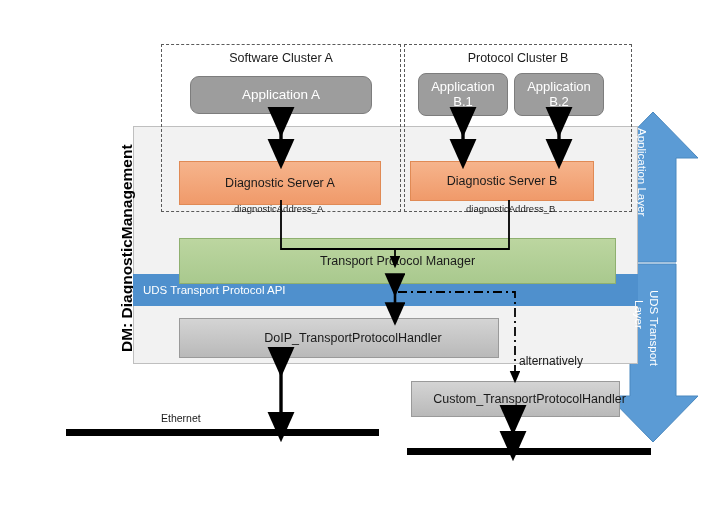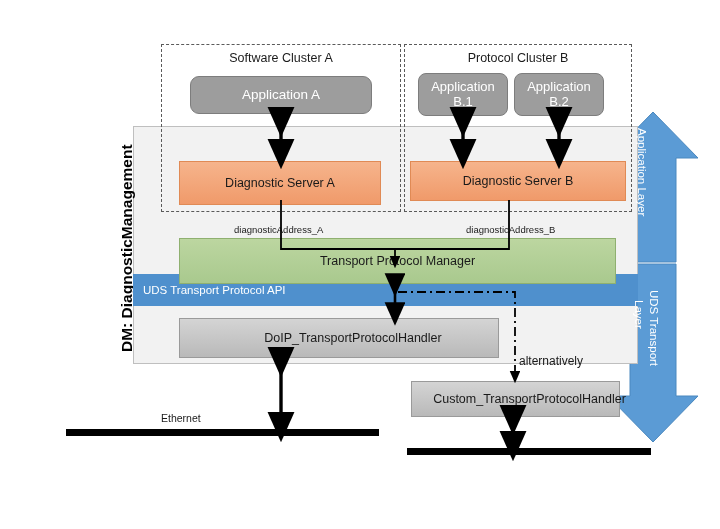--- a/index.html
+++ b/index.html
@@ -65,21 +65,21 @@
     color:#1a1a1a;font-size:12.5px;
   }
   .handler-box{
     background:linear-gradient(180deg,#d4d4d4 0%,#b9b9b9 100%);
     border:1px solid #9a9a9a;
     color:#1a1a1a;font-size:12.5px;padding-left:28px;
   }
 
   
   .addr-label{
-    position:absolute;font-size:9.5px;color:#1a1a1a;white-space:nowrap;margin-top:21px;
+    position:absolute;font-size:9.5px;color:#1a1a1a;white-space:nowrap;
   }
 
   
   .plain{position:absolute;font-size:10.5px;color:#1a1a1a;white-space:nowrap;}
   .alt-label{position:absolute;font-size:12px;color:#1a1a1a;white-space:nowrap;}
 
   
   .bus{background:#000000;position:absolute;}
 
   
@@ -138,21 +138,21 @@
     <span>Application</span>
     <span>B.1</span>
   </div>
 
   <div class="abs comp app-box small" style="left:514px;top:73px;width:90px;height:43px;
        flex-direction:column;">
     <span>Application</span>
     <span>B.2</span>
   </div>
 
-  <div class="abs comp server-box" style="left:410px;top:161px;width:216px;height:40px;">
+  <div class="abs comp server-box" style="left:410px;top:161px;width:184px;height:40px;">
     <span>Diagnostic Server B</span>
   </div>
   <div class="addr-label" style="left:466px;top:203px;">diagnosticAddress_B</div>
 
   <div class="abs comp tpm-box" style="left:179px;top:238px;width:437px;height:46px;">
     <span>Transport Protocol Manager</span>
   </div>
 
   <div class="abs comp handler-box" style="left:179px;top:318px;width:320px;height:40px;">
     <span>DoIP_TransportProtocolHandler</span>

